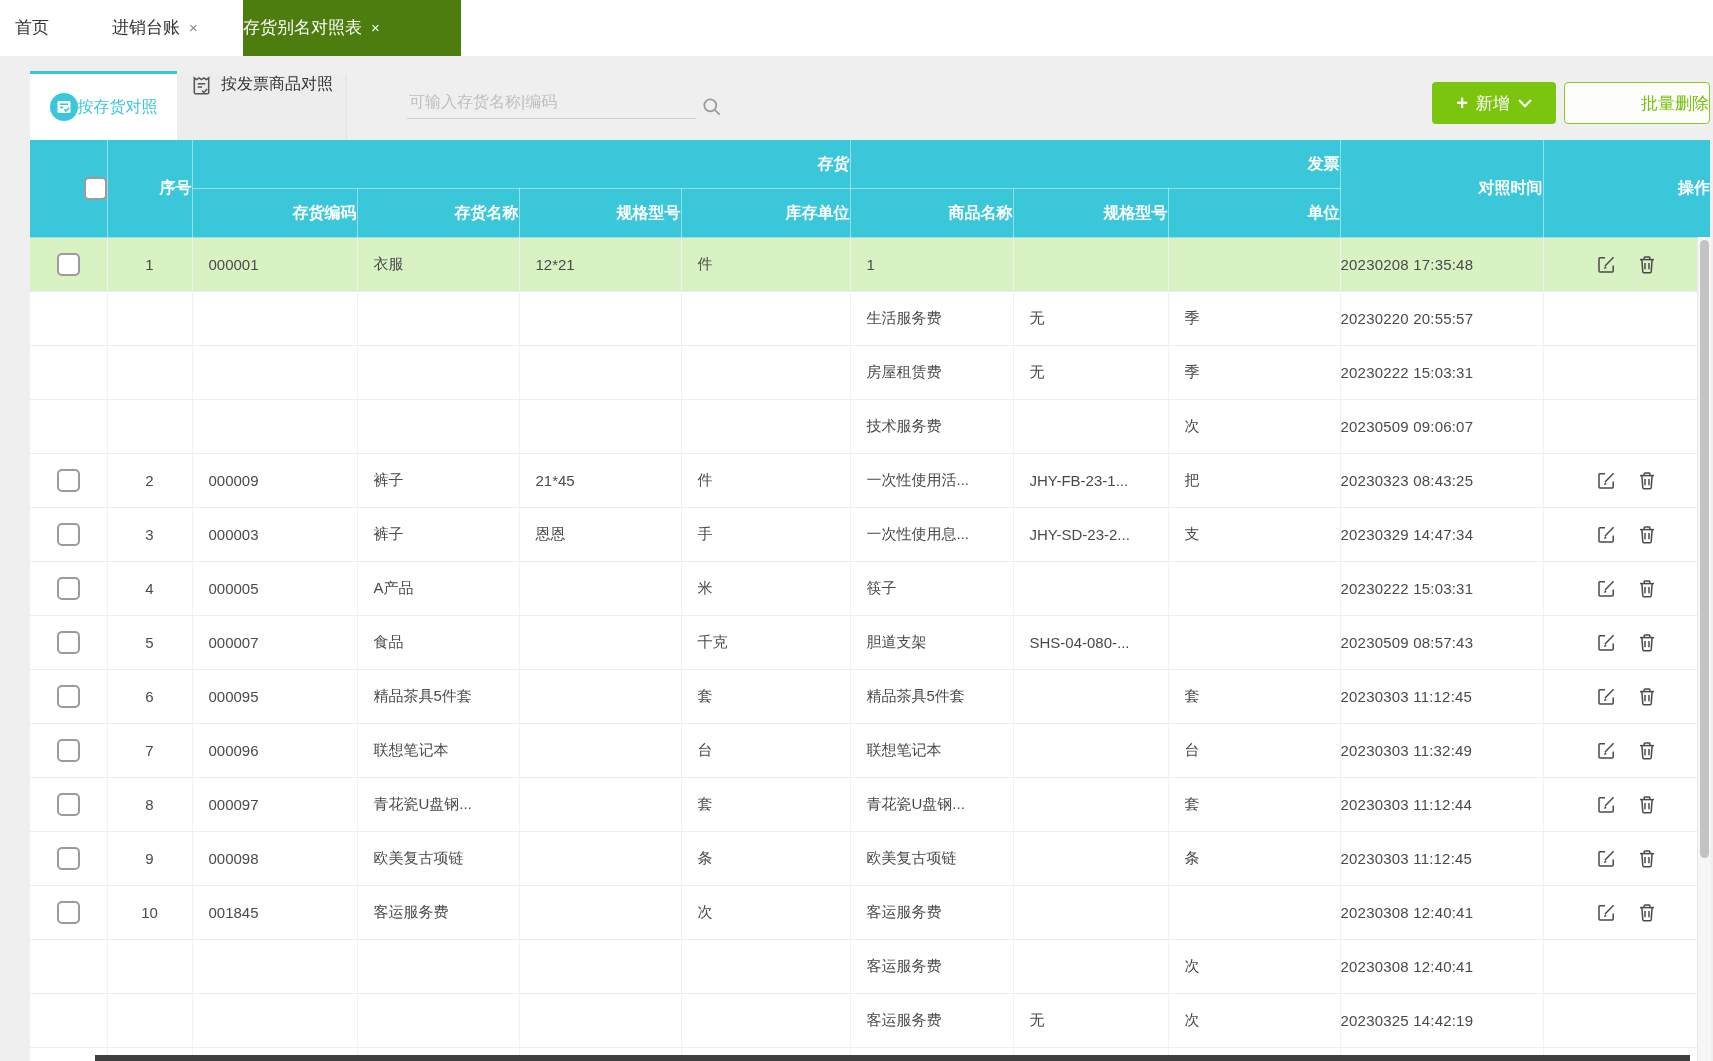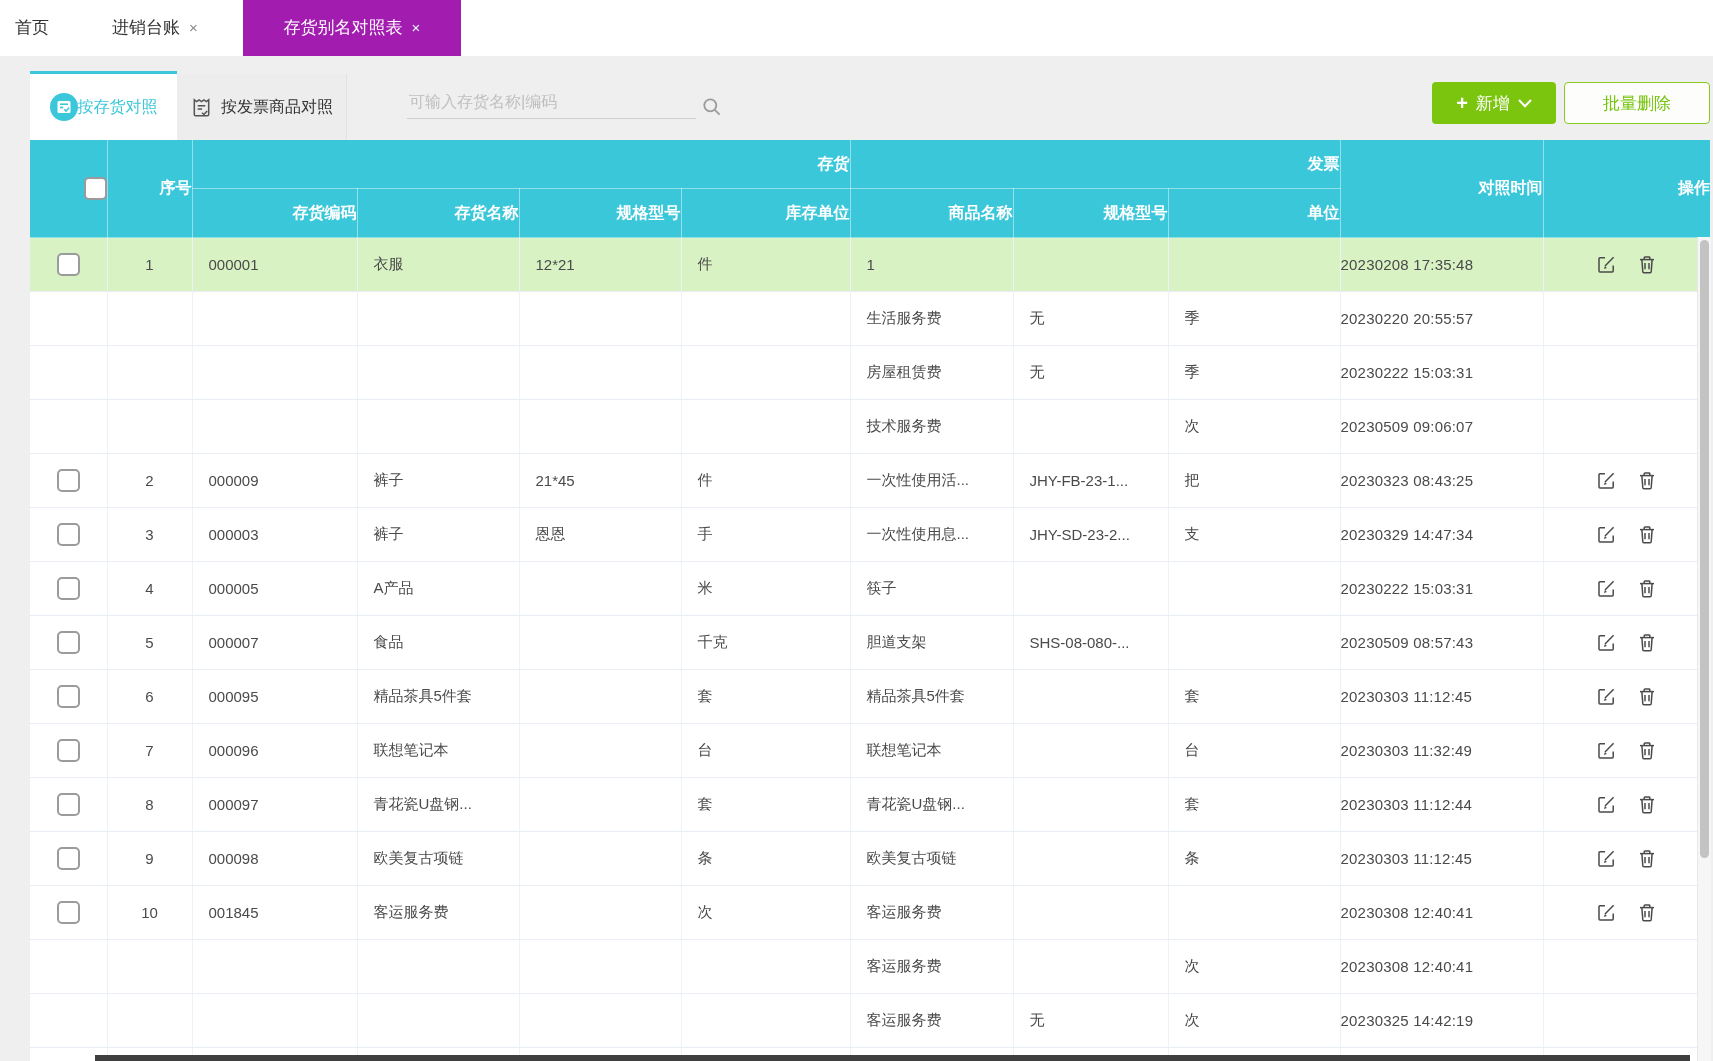--- a/index.html
+++ b/index.html
@@ -8,54 +8,54 @@
     background:#efefef;
     font-family:"Liberation Sans","DejaVu Sans",sans-serif;
     color:#333;
   }
   
   .tabbar{position:absolute;left:0;top:0;width:1713px;height:56px;background:#ffffff;}
   .tab{position:absolute;top:0;height:56px;line-height:56px;font-size:17px;color:#333;cursor:pointer;white-space:nowrap;}
   .tab-home{left:15px;}
   .tab-ledger{left:112px;}
   .tab-close{margin-left:9px;color:#8a8a8a;font-size:15px;}
-  .tab-active{left:243px;width:218px;background:#a21caf;color:#fff;text-align:center;}
+  .tab-active{left:243px;width:218px;background:#4d7c0f;color:#fff;text-align:left;}
   .tab-active .tab-close{color:#eafcff;}
   
   .subtab-active{
     position:absolute;left:30px;top:71px;width:147px;height:69px;
     background:#ffffff;border-top:3px solid #3bc7da;box-sizing:border-box;
     display:flex;align-items:center;justify-content:center;
     color:#3bc7da;font-size:16px;cursor:pointer;
   }
   .subtab-inactive{
     position:absolute;left:177px;top:74px;width:170px;height:66px;
     background:#ededed;border-right:1px solid #e2e2e2;box-sizing:border-box;
-    display:flex;align-items:center;justify-content:center;gap:8px;
+    display:flex;align-items:flex-start;justify-content:center;gap:8px;
     color:#333;font-size:16px;cursor:pointer;
   }
   
   .search{position:absolute;left:407px;top:86px;width:285px;}
   .search input{
     width:100%;border:0;border-bottom:1px solid #cfcfcf;background:transparent;
     font-size:16px;color:#a16207;padding:7px 2px;outline:none;
     font-family:"Liberation Sans","DejaVu Sans",sans-serif;
   }
   .search input::placeholder{color:#bfbfbf;}
   .search-icon{position:absolute;left:701px;top:96px;cursor:pointer;}
   
   .btn-add{
     position:absolute;left:1432px;top:82px;width:124px;height:42px;
     background:#7cc50f;border-radius:4px;color:#fff;font-size:17px;
     display:flex;align-items:center;justify-content:center;gap:8px;cursor:pointer;
   }
   .btn-batch{
     position:absolute;left:1564px;top:82px;width:146px;height:42px;box-sizing:border-box;
     background:#fdfefb;border:1px solid #87ca20;border-radius:4px;color:#76c30d;font-size:17px;
-    display:flex;align-items:center;justify-content:center;cursor:pointer;
+    display:flex;align-items:center;justify-content:flex-end;cursor:pointer;
   }
   
   .table-wrap{position:absolute;left:30px;top:140px;width:1680px;height:921px;overflow:hidden;background:#fff;}
   table{border-collapse:collapse;table-layout:fixed;width:1680px;}
   thead th{
     background:#3bc7da;color:#fff;font-size:16px;font-weight:bold;height:48px;
     border-right:1px solid rgba(255,255,255,.45);border-bottom:1px solid rgba(255,255,255,.45);
     padding:0;text-align:right;
   }
   thead th.no-r{border-right:none;}
@@ -303,21 +303,21 @@
               </svg></span></td>
         </tr>
         <tr>
           <td class="c-center"><span class="checkbox"></span></td>
           <td class="c-center">5</td>
           <td>000007</td>
           <td>食品</td>
           <td></td>
           <td>千克</td>
           <td>胆道支架</td>
-          <td>SHS-08-080-...</td>
+          <td>SHS-04-080-...</td>
           <td></td>
           <td class="c-time">20230509 08:57:43</td>
           <td class="c-center actions"><span class="icon-btn"><svg width="19" height="19" viewBox="0 0 19 19" fill="none" stroke="#4a4a4a" stroke-width="1.5">
                 <path d="M16.2 10.5 V16 a1 1 0 0 1 -1 1 H3 a1 1 0 0 1 -1 -1 V3.8 a1 1 0 0 1 1 -1 H8"></path>
                 <path d="M8 11 L16.6 2.3"></path>
                 <path d="M8 11 l-1.1 3 3-1.1z" fill="#4a4a4a" stroke="none"></path>
               </svg></span><span class="icon-btn"><svg width="18" height="19" viewBox="0 0 18 19" fill="none" stroke="#4a4a4a" stroke-width="1.5">
                 <path d="M2 4.6 h14"></path>
                 <path d="M6.2 4.3 V2.7 a0.8 0.8 0 0 1 .8 -.8 h4 a0.8 0.8 0 0 1 .8 .8 V4.3"></path>
                 <path d="M3.9 4.9 l0.9 11.9 a1 1 0 0 0 1 .9 h6.4 a1 1 0 0 0 1 -.9 l0.9 -11.9"></path>

